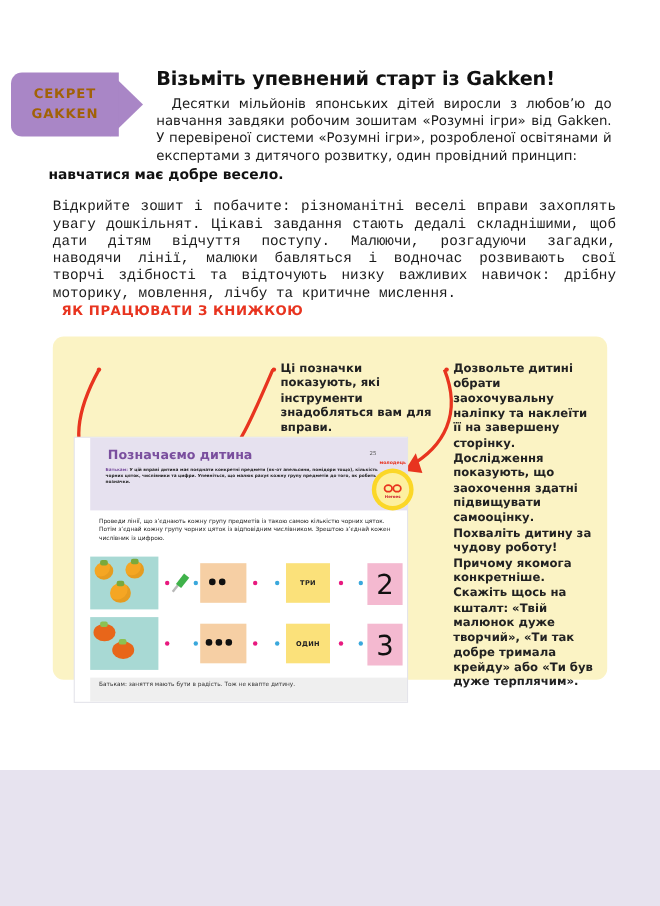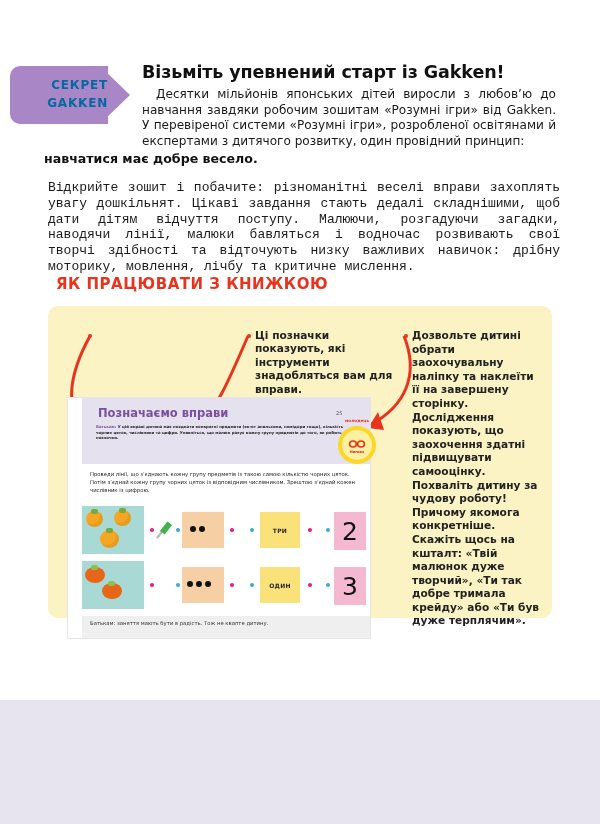--- a/index.html
+++ b/index.html
@@ -27,22 +27,22 @@
   .badge-body{
     position:absolute;left:0;top:0;width:98px;height:58px;
     background:#a986c6;border-radius:10px 0 0 10px;
   }
   .badge-arrow{
     position:absolute;left:90px;top:0;width:0;height:0;
     border-top:29px solid transparent;border-bottom:29px solid transparent;
     border-left:30px solid #a986c6;
   }
   .badge-l1,.badge-l2{
-    position:absolute;left:0;width:98px;text-align:right;
-    color:#0369a1;font-weight:700;font-size:12px;letter-spacing:.8px;
+    position:absolute;left:0;width:98px;text-align:center;
+    color:#a16207;font-weight:700;font-size:12px;letter-spacing:.8px;
   }
   .badge-l1{top:12px;}
   .badge-l2{top:30px;}
 
   
   .headline{
     position:absolute;left:142px;top:62px;
     font-size:17.5px;font-weight:700;color:#111;letter-spacing:-.1px;
   }
   .intro{
@@ -55,21 +55,21 @@
     font-size:12.6px;font-weight:700;color:#111;
   }
   .para2{
     position:absolute;left:48px;top:180px;width:512px;
     font-size:13px;line-height:15.8px;color:#1a1a1a;text-align:justify;font-family:Liberation Mono, monospace;
   }
 
   
   .sec-head{
     position:absolute;left:56px;top:275px;
-    color:#e8341f;font-size:15px;font-weight:700;letter-spacing:.5px;
+    color:#e8341f;font-size:12px;font-weight:700;letter-spacing:.5px;
   }
 
   
   .card{
     position:absolute;left:48px;top:306px;width:504px;height:312px;
     background:#fbf3c4;border-radius:10px;
   }
   .tip{
     position:absolute;font-size:10.6px;line-height:13.4px;color:#222;font-weight:600;
   }
@@ -192,21 +192,21 @@
     <path d="M42 30 C 20 70, 18 100, 34 122" stroke="#e8341f" stroke-width="3" fill="none"></path>
     <polygon points="34,128 26,112 46,114" fill="#e8341f"></polygon>
     <path d="M200 30 C 182 72, 168 104, 150 122" stroke="#e8341f" stroke-width="3" fill="none"></path>
     <polygon points="146,126 150,108 162,120" fill="#e8341f"></polygon>
     <path d="M356 30 C 372 70, 356 100, 324 118" stroke="#e8341f" stroke-width="3" fill="none"></path>
     <polygon points="320,122 330,106 336,124" fill="#e8341f"></polygon>
   </svg>
 
   <div class="sheet">
     <div class="sheet-head"></div>
-    <div class="sheet-title">Позначаємо вправи</div>
+    <div class="sheet-title">Позначаємо дитина</div>
     <div class="sheet-note">
       <b>Батькам:</b>
       <span>У цій вправі дитина має поєднати конкретні предмети (як-от апельсини, помідори тощо), кількість чорних цяток, числівники та цифри. Упевніться, що малюк рахує кожну групу предметів до того, як робить позначки.</span>
     </div>
     <div class="sheet-instr">Проведи лінії, що з’єднають кожну групу предметів із такою самою кількістю чорних цяток. Потім з’єднай кожну групу чорних цяток із відповідним числівником. Зрештою з’єднай кожен числівник із цифрою.</div>
 
     <div class="ws-rows">
 
       <div class="ws-row">
         <div class="pic" style="left:14px">

